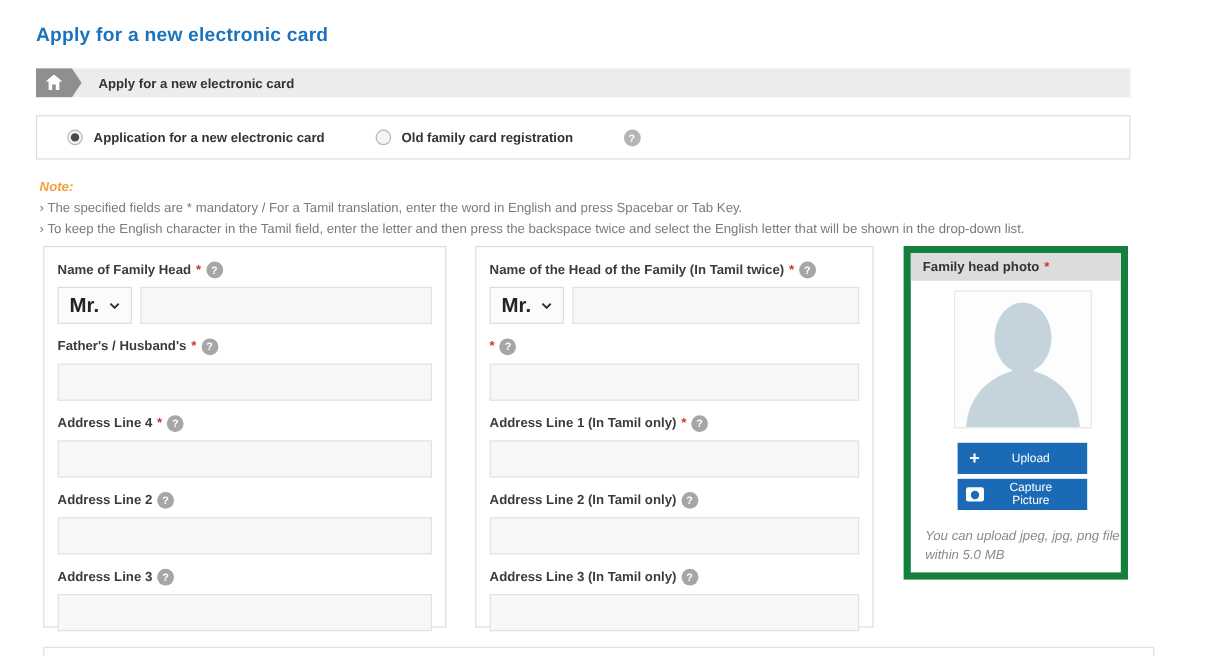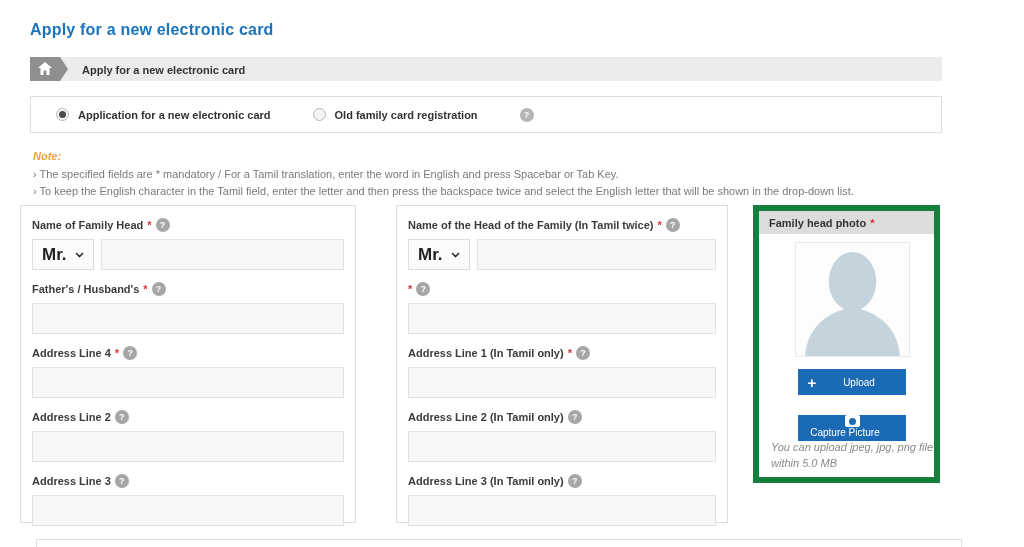--- a/index.html
+++ b/index.html
@@ -30,21 +30,21 @@
     font-weight:bold; display:inline-flex; align-items:center; justify-content:center; flex:0 0 auto; }
   .help.dim { background:#b5b5b5; }
 
   
   #note { left:33px; top:150px; width:960px; }
   #note-heading { font-size:11px; font-weight:bold; font-style:italic; color:#f2a13c; margin-bottom:4px; }
   .note-line { font-size:11px; color:#7a7a7a; line-height:17px; }
 
   
   .form-box { background:#fff; border:1px solid #ddd; padding:12px 11px 0 11px; }
-  #form-box-en { left:20px; top:205px; width:336px; height:318px; }
+  #form-box-en { left:36px; top:205px; width:336px; height:318px; }
   #form-box-ta { left:396px; top:205px; width:332px; height:318px; }
   .field { margin-bottom:12px; }
   .field-label { font-size:11px; font-weight:bold; color:#3b3b3b; display:flex; align-items:center; gap:4px; margin-bottom:7px; height:14px; }
   .req { color:#cc3333; font-weight:bold; }
   .txt { width:100%; height:31px; background:#f7f7f7; border:1px solid #e2e2e2; outline:none;
     font-size:12px; color:#333; padding:0 8px; }
   .row { display:flex; gap:7px; }
   .sel { width:62px; height:31px; background:#fbfbfb; border:1px solid #ddd; display:flex;
     align-items:center; justify-content:space-between; padding:0 9px; cursor:pointer; flex:0 0 auto; }
   .sel-val { font-size:17px; font-weight:bold; color:#222; }
@@ -52,21 +52,21 @@
 
   
   #photo-panel { left:753px; top:205px; width:187px; height:278px; background:#fff; border:6px solid #15803d; }
   #photo-header { height:23px; background:#dcdcdc; display:flex; align-items:center; padding-left:10px;
     font-size:11px; font-weight:bold; color:#333; gap:4px; }
   #photo-frame { position:absolute; left:36px; top:31px; width:115px; height:115px; background:#fdfdfd;
     border:1px solid #e8e8e8; overflow:hidden; }
   .btn { position:absolute; left:39px; width:108px; height:26px; background:#1b6ab5; border:none;
     color:#fff; cursor:pointer; display:flex; align-items:center; font-size:10px; }
   #upload-btn { top:158px; }
-  #capture-btn { top:204px;flex-direction:column; }
+  #capture-btn { top:188px; }
   .btn .ic { width:28px; display:flex; align-items:center; justify-content:center; flex:0 0 auto; }
   .btn .lbl { flex:1; text-align:center; padding-right:14px; }
   .plus { font-size:15px; font-weight:bold; line-height:1; }
   .cam { width:15px; height:12px; background:#fff; border-radius:2px; position:relative; }
   .cam::after { content:""; position:absolute; left:4px; top:2.5px; width:7px; height:7px;
     border-radius:50%; background:#1b6ab5; }
   #photo-hint { position:absolute; left:12px; top:228px; width:165px; font-size:11px; font-style:italic;
     color:#8a8a8a; line-height:16px; }
 
   

